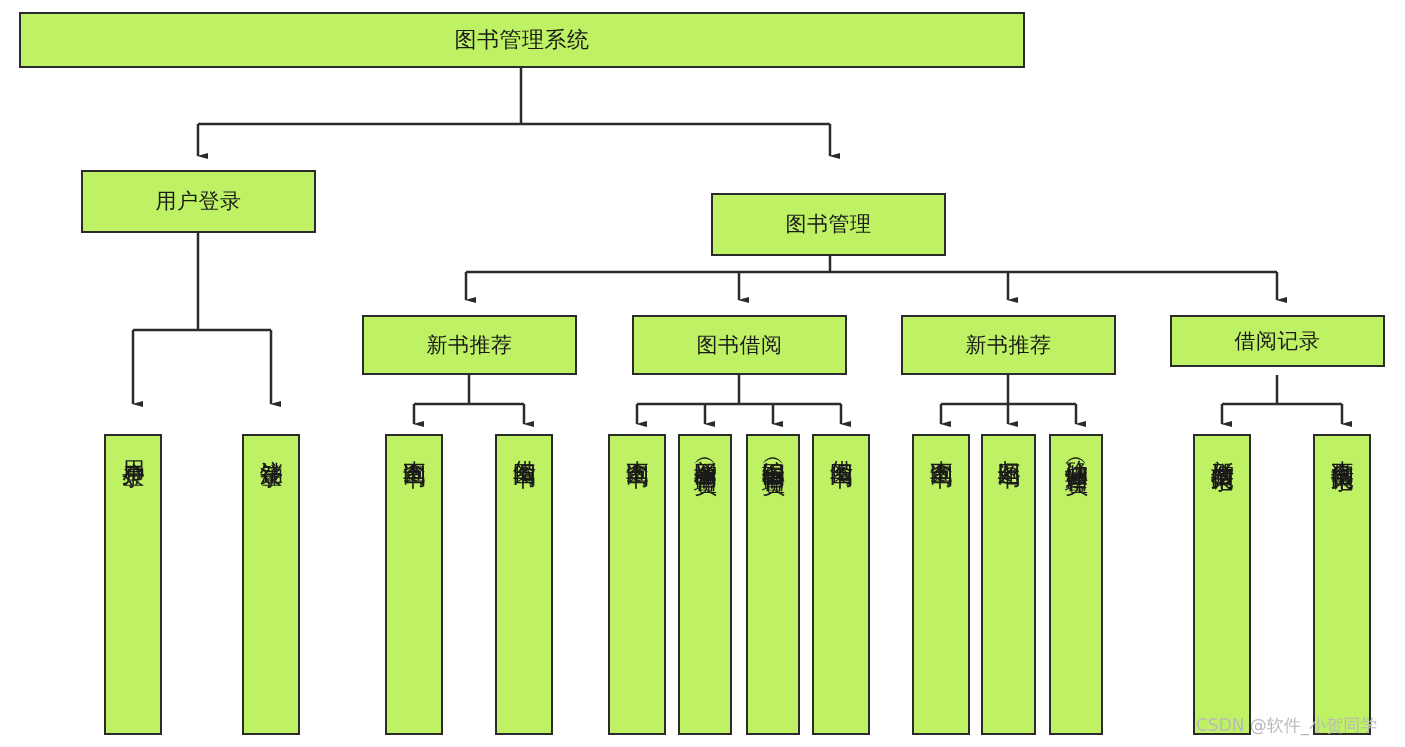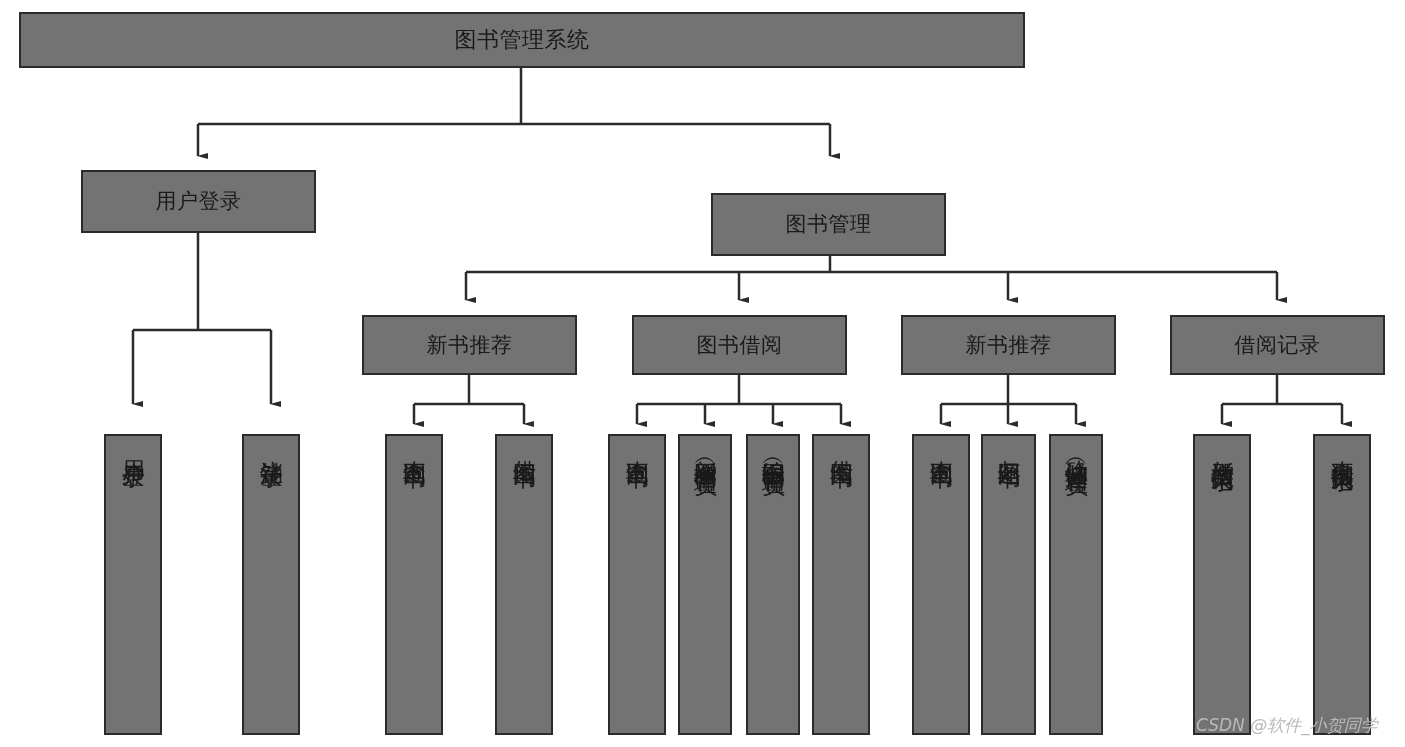--- a/index.html
+++ b/index.html
@@ -22,21 +22,21 @@
     position: absolute;
     left: 0;
     top: 0;
     width: 1405px;
     height: 747px;
     pointer-events: none;
   }
   .node {
     position: absolute;
     box-sizing: border-box;
-    background: #737373;
+    background: #bef264;
     border: 2.5px solid #2b2b2b;
     display: flex;
     align-items: center;
     justify-content: center;
     color: #1a1a1a;
   }
   .node .label {
     display: block;
     text-align: center;
     line-height: 1.08;
@@ -143,21 +143,21 @@
 
   <div class="node horiz" style="left:632px; top:315px; width:215px; height:60px;">
     <span class="label">图书借阅</span>
   </div>
   <div class="node horiz" style="left:362px; top:315px; width:215px; height:60px;">
     <span class="label">新书推荐</span>
   </div>
   <div class="node horiz" style="left:901px; top:315px; width:215px; height:60px;">
     <span class="label">新书推荐</span>
   </div>
-  <div class="node horiz" style="left:1170px; top:315px; width:215px; height:60px;">
+  <div class="node horiz" style="left:1170px; top:315px; width:215px; height:52px;">
     <span class="label">借阅记录</span>
   </div>
 
   <div class="node vert" style="left:104px; top:434px; width:58px; height:301px;">
     <span class="label">用户登录</span>
   </div>
   <div class="node vert" style="left:242px; top:434px; width:58px; height:301px;">
     <span class="label">注销登录</span>
   </div>
 
@@ -191,15 +191,15 @@
     <span class="label">确认归还（管理员）</span>
   </div>
 
   <div class="node vert" style="left:1193px; top:434px; width:58px; height:301px;">
     <span class="label">新增借阅记录</span>
   </div>
   <div class="node vert" style="left:1313px; top:434px; width:58px; height:301px;">
     <span class="label">查询借阅记录</span>
   </div>
 
-  <div class="watermark" style="left:1196px; top:714px;font-style:italic;">CSDN @软件_小贺同学</div>
+  <div class="watermark" style="left:1196px; top:714px;">CSDN @软件_小贺同学</div>
 
 </div>
 
 </body></html>

